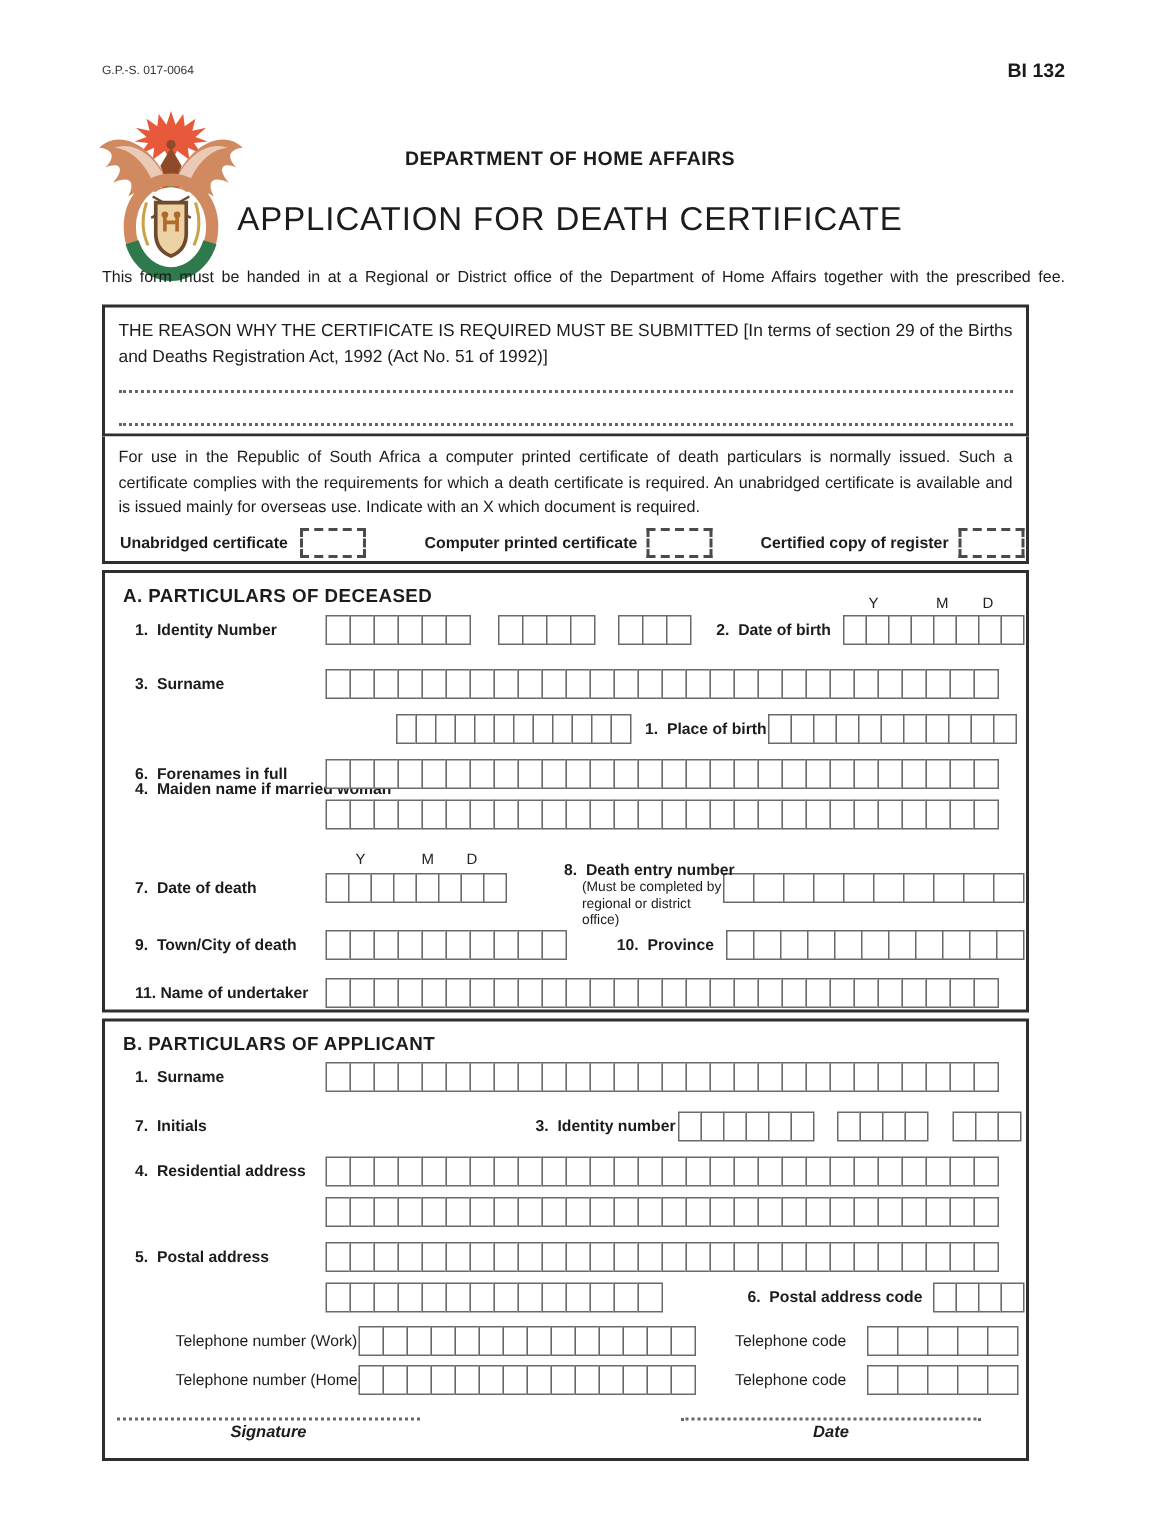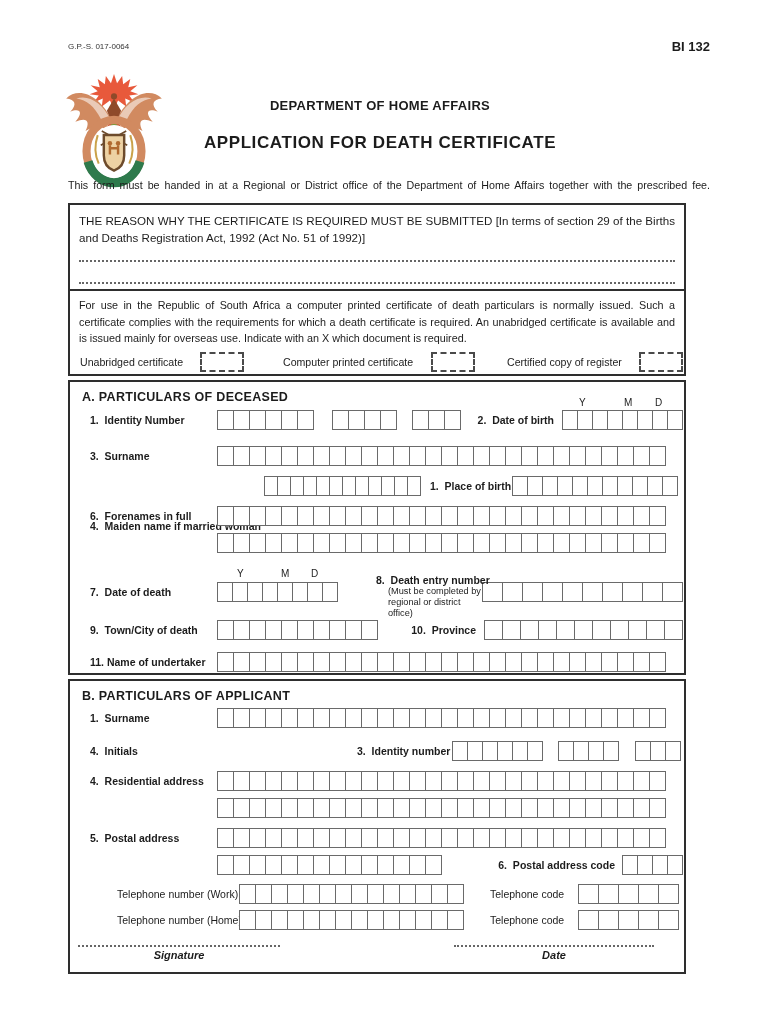--- a/index.html
+++ b/index.html
@@ -21,25 +21,25 @@
   .box{position:absolute;left:68px;width:618px;box-sizing:border-box;border:2px solid #2e2e2e;background:#fff;}
   .dotted-line{border-bottom:2px dotted #666;height:0;}
   .dash-box{box-sizing:border-box;width:44px;height:20px;border:2px dashed #4a4a4a;background:#fff;}
   .section-title{font-size:12.5px;font-weight:bold;letter-spacing:.3px;}
   .ymd{position:absolute;font-size:10px;font-weight:normal;color:#222;}
   .sig-label{font-size:11px;font-weight:bold;font-style:italic;text-align:center;}
   .meta-small{font-size:8px;color:#333;}
   .meta-code{font-size:13px;font-weight:bold;}
   .hdr-line1{font-size:13.5px;letter-spacing:.4px;}
   .hdr-line2{font-size:13px;font-weight:bold;letter-spacing:.3px;}
-  .hdr-title{font-size:17px;font-weight:bold;letter-spacing:.6px;}
+  .hdr-title{font-size:22px;font-weight:normal;letter-spacing:.6px;}
   .instruction{font-size:10.7px;text-align:justify;text-align-last:justify;}
   .reason-text{font-size:11.6px;line-height:1.5;text-align:justify;}
   .foruse-text{font-size:10.8px;line-height:1.55;text-align:justify;}
-  .opt-label{font-size:10.6px;font-weight:normal;line-height:20px;white-space:pre;}
+  .opt-label{font-size:10.6px;font-weight:bold;line-height:20px;white-space:pre;}
 </style>
 </head>
 <body>
 
 <div class="page">
 
   <div class="abs meta-small" style="left:68px;top:42px;">G.P.-S. 017-0064</div>
   <div class="abs meta-code" style="left:610px;top:39px;width:100px;text-align:right;">BI 132</div>
 
   <div class="abs" style="left:60px;top:74px;width:108px;height:114px;">
@@ -404,21 +404,21 @@
           <span class="cell"></span>
           <span class="cell"></span>
           <span class="cell"></span>
           <span class="cell"></span>
           <span class="cell"></span>
           <span class="cell"></span>
         </span>
     </div>
 
     <div class="row" style="top:60px;">
-      <span class="lbl abs" style="left:20px;">4.  Initials</span>
+      <span class="lbl abs" style="left:20px;">7.  Initials</span>
       <span class="lbl abs" style="left:287px;">3.  Identity number</span>
       <span class="cells w16" style="left:382px;">
           <span class="cell"></span>
           <span class="cell"></span>
           <span class="cell"></span>
           <span class="cell"></span>
           <span class="cell"></span>
           <span class="cell"></span>
         </span>
       <span class="cells w16" style="left:488px;">

